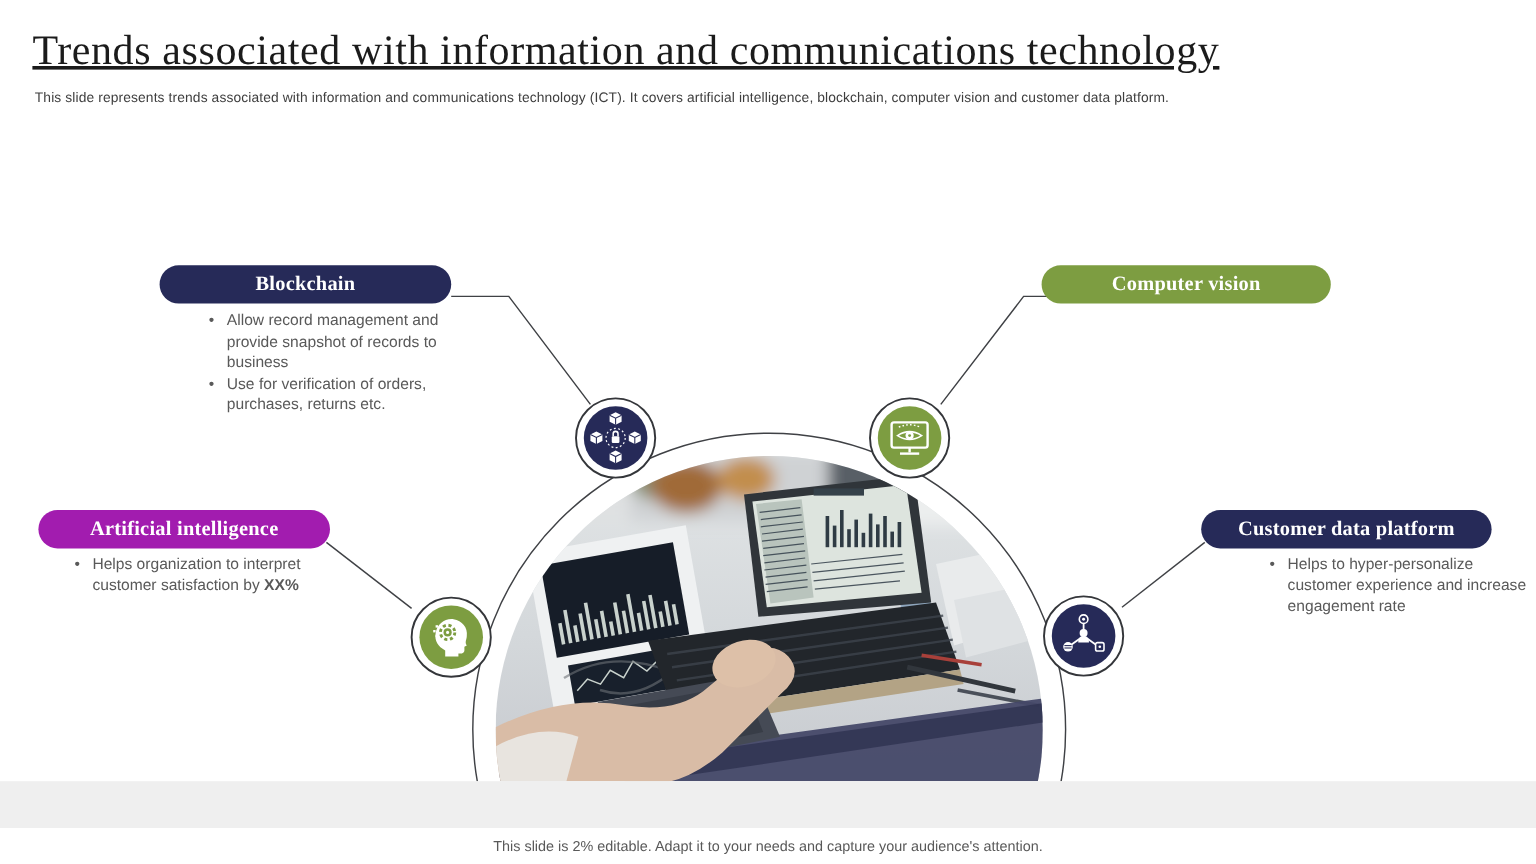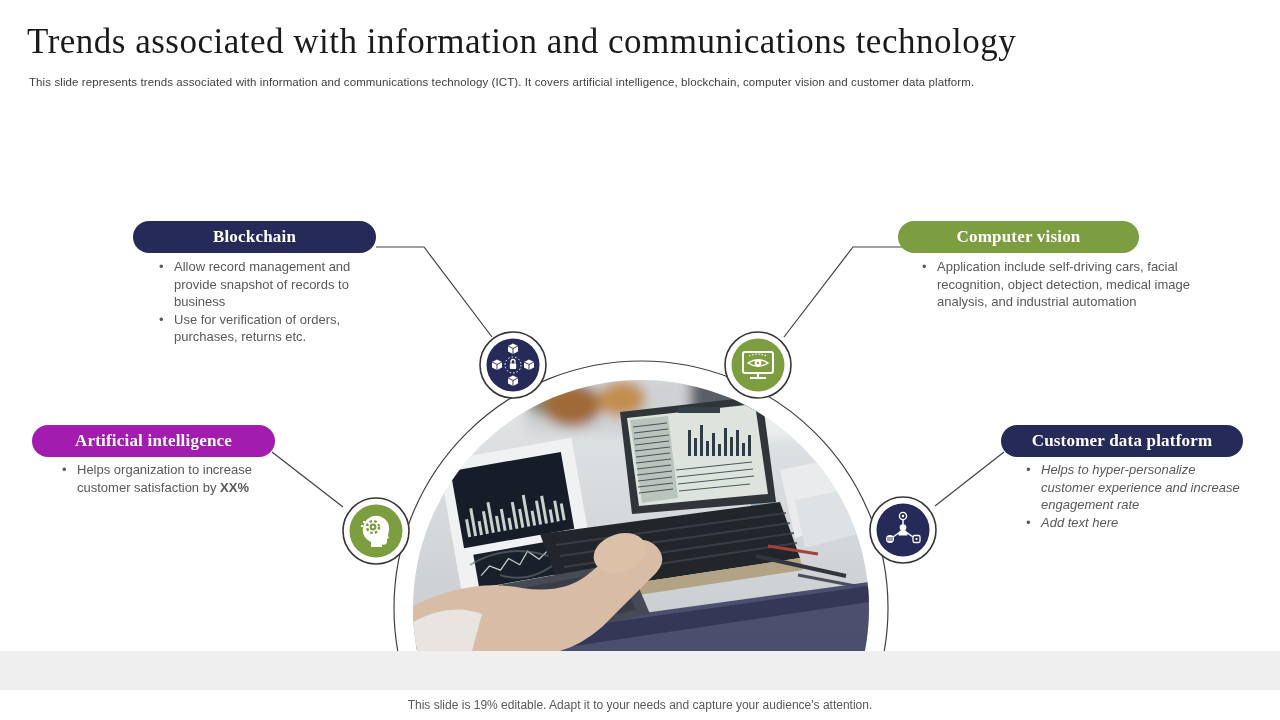--- a/index.html
+++ b/index.html
@@ -3,47 +3,47 @@
 <meta charset="utf-8">
 <style>
   html,body { margin:0; padding:0; }
   body {
     width:1280px; height:720px; background:#ffffff; overflow:hidden; position:relative;
     font-family:"Liberation Sans", sans-serif;
   }
   .title {
     position:absolute; left:27px; top:22px; margin:0;
     font-family:"Liberation Serif", serif; font-weight:400;
-    font-size:35px; color:#1b1b1b; letter-spacing:0.5px; white-space:nowrap;
+    font-size:35px; color:#1b1b1b; letter-spacing:0.5px; white-space:nowrap;text-decoration:underline;
   }
   .subtitle {
     position:absolute; left:27px; top:74px; margin:2px;
     font-size:11.5px; color:#3e3e3e; letter-spacing:0.1px; white-space:nowrap;
   }
   .diagram-wrap { position:absolute; left:0; top:0; width:1280px; height:651px; overflow:hidden; }
   .pill {
     position:absolute; height:32px; border-radius:16px;
     display:flex; align-items:center; justify-content:center;
     color:#ffffff; font-family:"Liberation Serif", serif; font-weight:700; font-size:17px;
     letter-spacing:0.2px;
   }
   .pill-blockchain { left:133px; top:221px; width:243px; }
-  .pill-cv         { left:898px; top:221px; width:241px;align-items:center; }
+  .pill-cv         { left:868px; top:221px; width:241px;align-items:center; }
   .pill-ai         { left:32px;  top:425px; width:243px; }
   .pill-cdp        { left:1001px;top:425px; width:242px;justify-content:center; }
   .bullets {
     position:absolute; margin:0; padding:0; list-style:none;
     font-size:13px; line-height:17.5px; color:#595959;
   }
   .bullets li { position:relative; padding-left:17px; }
   .bullets li::before { content:"•"; position:absolute; left:2px; top:0; color:#5a5a5a; }
-  .bullets-blockchain { left:157px; top:258px; width:235px; }
+  .bullets-blockchain { left:172px; top:258px; width:235px; }
   .bullets-cv         { left:920px; top:258px; width:302px; }
   .bullets-ai         { left:60px;  top:461px; width:228px; }
-  .bullets-cdp        { left:1024px;top:461px; width:224px;font-style:italic; }
+  .bullets-cdp        { left:1056px;top:461px; width:224px; }
   .band { position:absolute; left:0; top:651px; width:1280px; height:39px; }
   .footer {
     position:absolute; left:0; top:698px; width:1280px; text-align:center;
     font-size:12px; color:#595959;
   }
 </style>
 </head>
 <body>
 
 <div>
@@ -280,26 +280,24 @@
   </div>
   <div class="pill pill-cdp" style="background-color: rgb(38, 42, 88);">
     <span>Customer data platform</span>
   </div>
 
   <ul class="bullets bullets-blockchain">
     <li>Allow record management and provide snapshot of records to business</li>
     <li>Use for verification of orders, purchases, returns etc.</li>
   </ul>
   <ul class="bullets bullets-cv">
-    <li>Application include self-driving cars, facial recognition, object detection, medical image analysis, and industrial automation</li>
   </ul>
   <ul class="bullets bullets-ai">
-    <li><span>Helps organization to increase customer satisfaction by </span><b>XX%</b></li>
+    <li><span>Helps organization to interpret customer satisfaction by </span><b>XX%</b></li>
   </ul>
   <ul class="bullets bullets-cdp">
     <li>Helps to hyper-personalize customer experience and increase engagement rate</li>
-    <li>Add text here</li>
   </ul>
 
   <div class="band" style="background-color: rgb(239, 239, 239);"></div>
-  <div class="footer">This slide is 19% editable. Adapt it to your needs and capture your audience's attention.</div>
+  <div class="footer">This slide is 2% editable. Adapt it to your needs and capture your audience's attention.</div>
 
 </div>
 
 </body></html>

